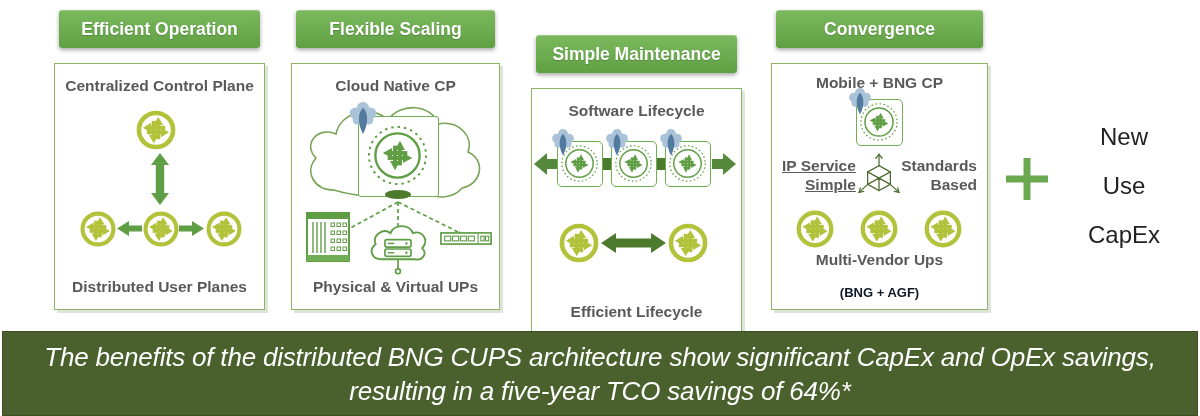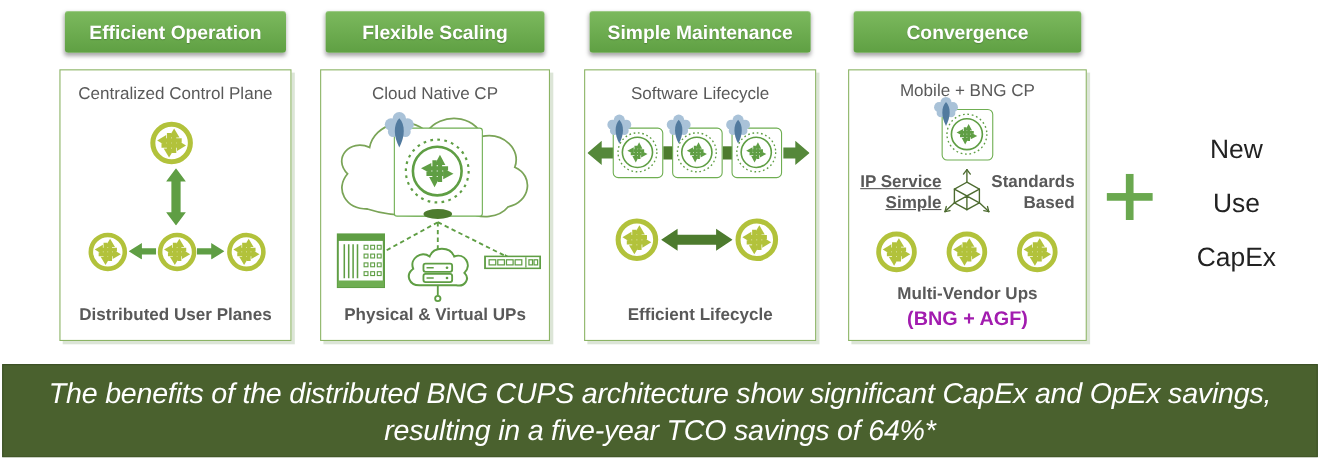--- a/index.html
+++ b/index.html
@@ -7,30 +7,30 @@
          font-family:"Liberation Sans",sans-serif;overflow:hidden;}
   .col{position:absolute;top:10px;}
   .hdr-btn{height:38px;line-height:38px;margin:0 5px;text-align:center;
            color:#fff;font-size:17.5px;font-weight:bold;border-radius:3px;
            background:linear-gradient(#7cb95e,#5fa043);
            box-shadow:0 2px 4px rgba(0,0,0,.35), inset 0 1px 0 rgba(255,255,255,.25);
            text-shadow:0 1px 1px rgba(0,0,0,.2);}
   .box{position:absolute;top:53px;left:0;right:0;height:245px;background:#fff;
        border:1.5px solid #8cb465;box-shadow:3px 3px 0 rgba(130,160,110,.28);}
   .box-title{position:absolute;top:13px;left:0;right:0;text-align:center;
-             font-size:15.5px;font-weight:normal;color:#595959;}
+             font-size:15.5px;font-weight:bold;color:#595959;}
   .box-bottom{position:absolute;bottom:13px;left:0;right:0;text-align:center;
               font-size:15.5px;font-weight:bold;color:#595959;}
   .abs{position:absolute;}
   .cp-square{position:absolute;background:#fff;border:1.5px solid #6fae52;border-radius:3px;}
   .sw-square{position:absolute;background:#fff;border:1.5px solid #6fae52;border-radius:5px;}
   .connector{position:absolute;background:#4d7b2e;}
   .ellipse{position:absolute;background:#4d7b2e;border-radius:50%;}
   .side-label{position:absolute;font-size:15.5px;font-weight:bold;color:#595959;line-height:19px;}
-  .sub-label{font-size:18px;font-weight:bold;color:#a21caf;margin-top:2px;}
+  .sub-label{font-size:13px;font-weight:bold;color:#0f172a;margin-top:16px;}
   .yg{color:#b2c23b;}
   .gr{color:#5f9e44;}
   .plus-wrap{position:absolute;left:1006px;top:158px;}
   .new-use{position:absolute;left:1054px;top:112px;width:140px;text-align:center;
            color:#222;font-size:24px;line-height:49px;font-weight:400;}
   .banner{position:absolute;left:2px;right:2px;top:331px;height:83px;background:#4a612e;
           border:1px solid #3a4f23;color:#fff;display:flex;flex-direction:column;
           justify-content:center;align-items:center;text-align:center;font-style:italic;}
   .banner div{font-size:26px;line-height:34px;letter-spacing:-0.2px;}
   svg{display:block;}
@@ -211,21 +211,21 @@
       <svg class="abs" style="left:76px;top:158px;" width="60" height="54">
           <use href="#vcloud"></use>
         </svg>
       <svg class="abs" style="left:148px;top:168px;" width="52" height="13">
           <use href="#switch"></use>
         </svg>
       <div class="box-bottom">Physical &amp; Virtual UPs</div>
     </div>
   </div>
 
-  <div class="col" style="left:531px;width:211px;">
+  <div class="col" style="left:531px;width:211px;margin-top:25px;">
     <div class="hdr-btn">Simple Maintenance</div>
     <div class="box">
       <div class="box-title">Software Lifecycle</div>
       <svg class="abs" style="left:2px;top:64px;" width="24" height="22" viewBox="0 0 24 22">
         <polygon points="0,11 13,0 13,6 24,6 24,16 13,16 13,22" fill="#55883a"></polygon>
       </svg>
       <div class="connector" style="left:71px;top:69px;width:10px;height:12px;"></div>
       <div class="connector" style="left:125px;top:69px;width:10px;height:12px;"></div>
       <svg class="abs" style="left:180px;top:64px;" width="24" height="22" viewBox="0 0 24 22">
         <polygon points="24,11 11,0 11,6 0,6 0,16 11,16 11,22" fill="#55883a"></polygon>

